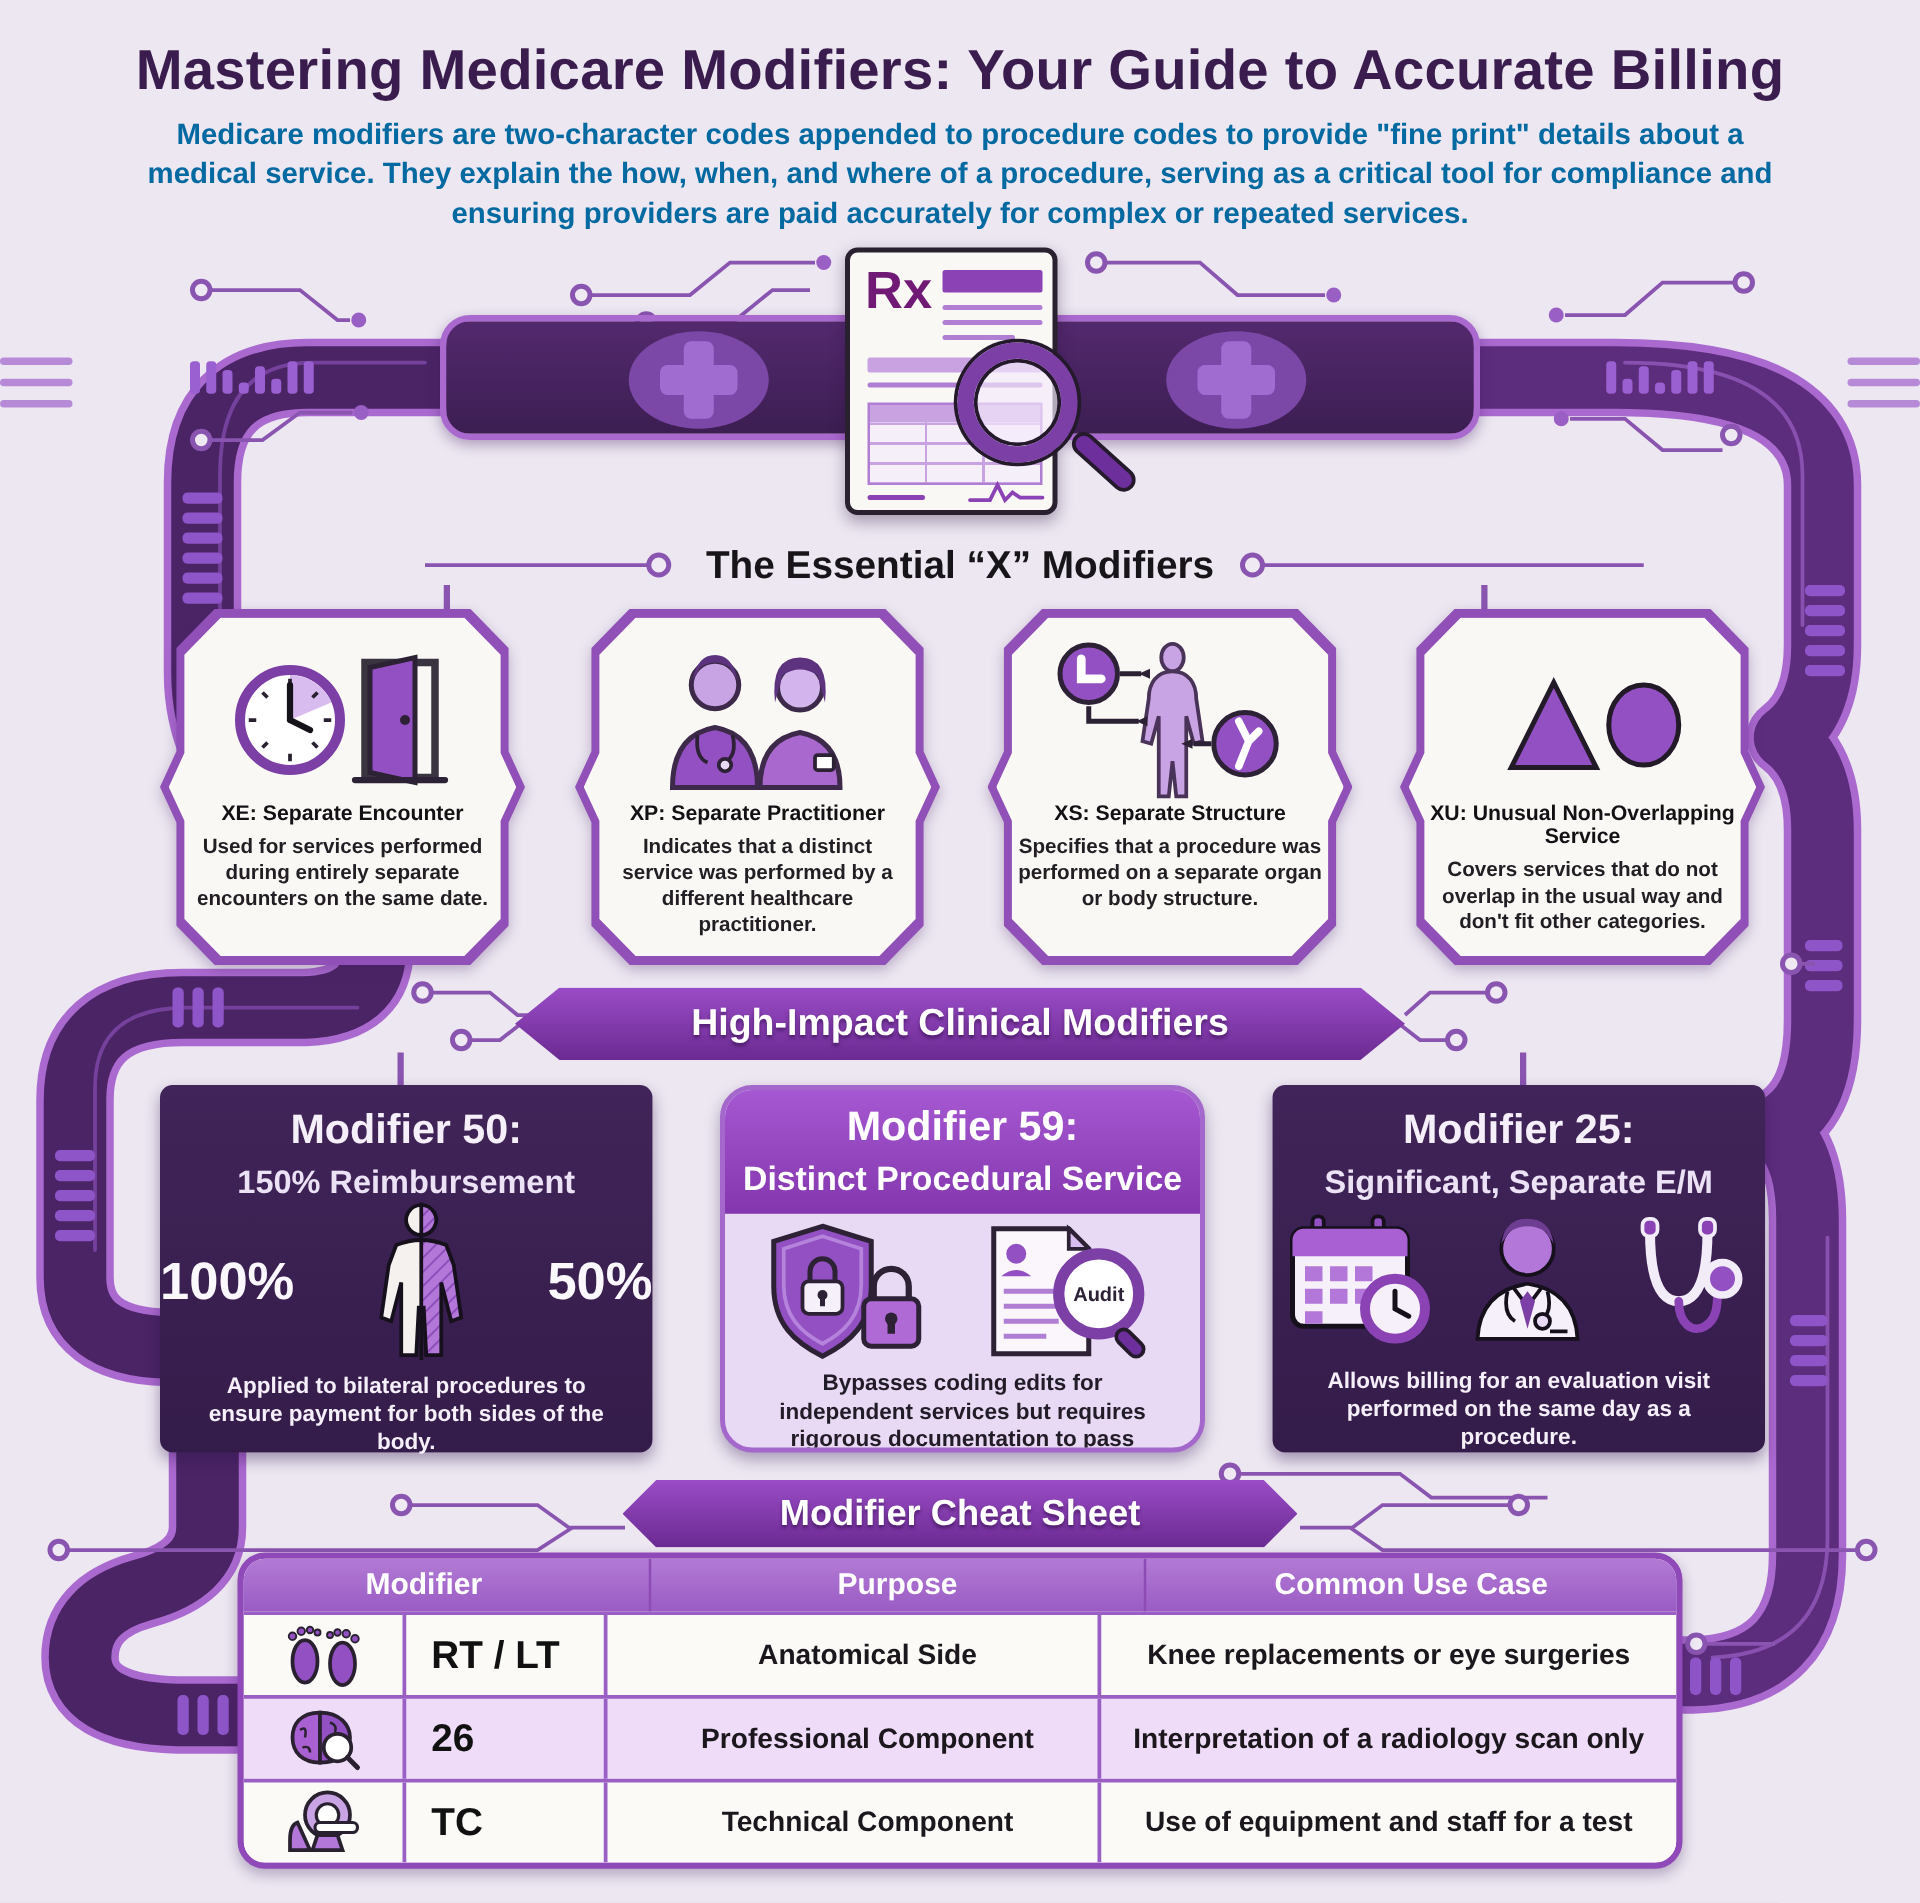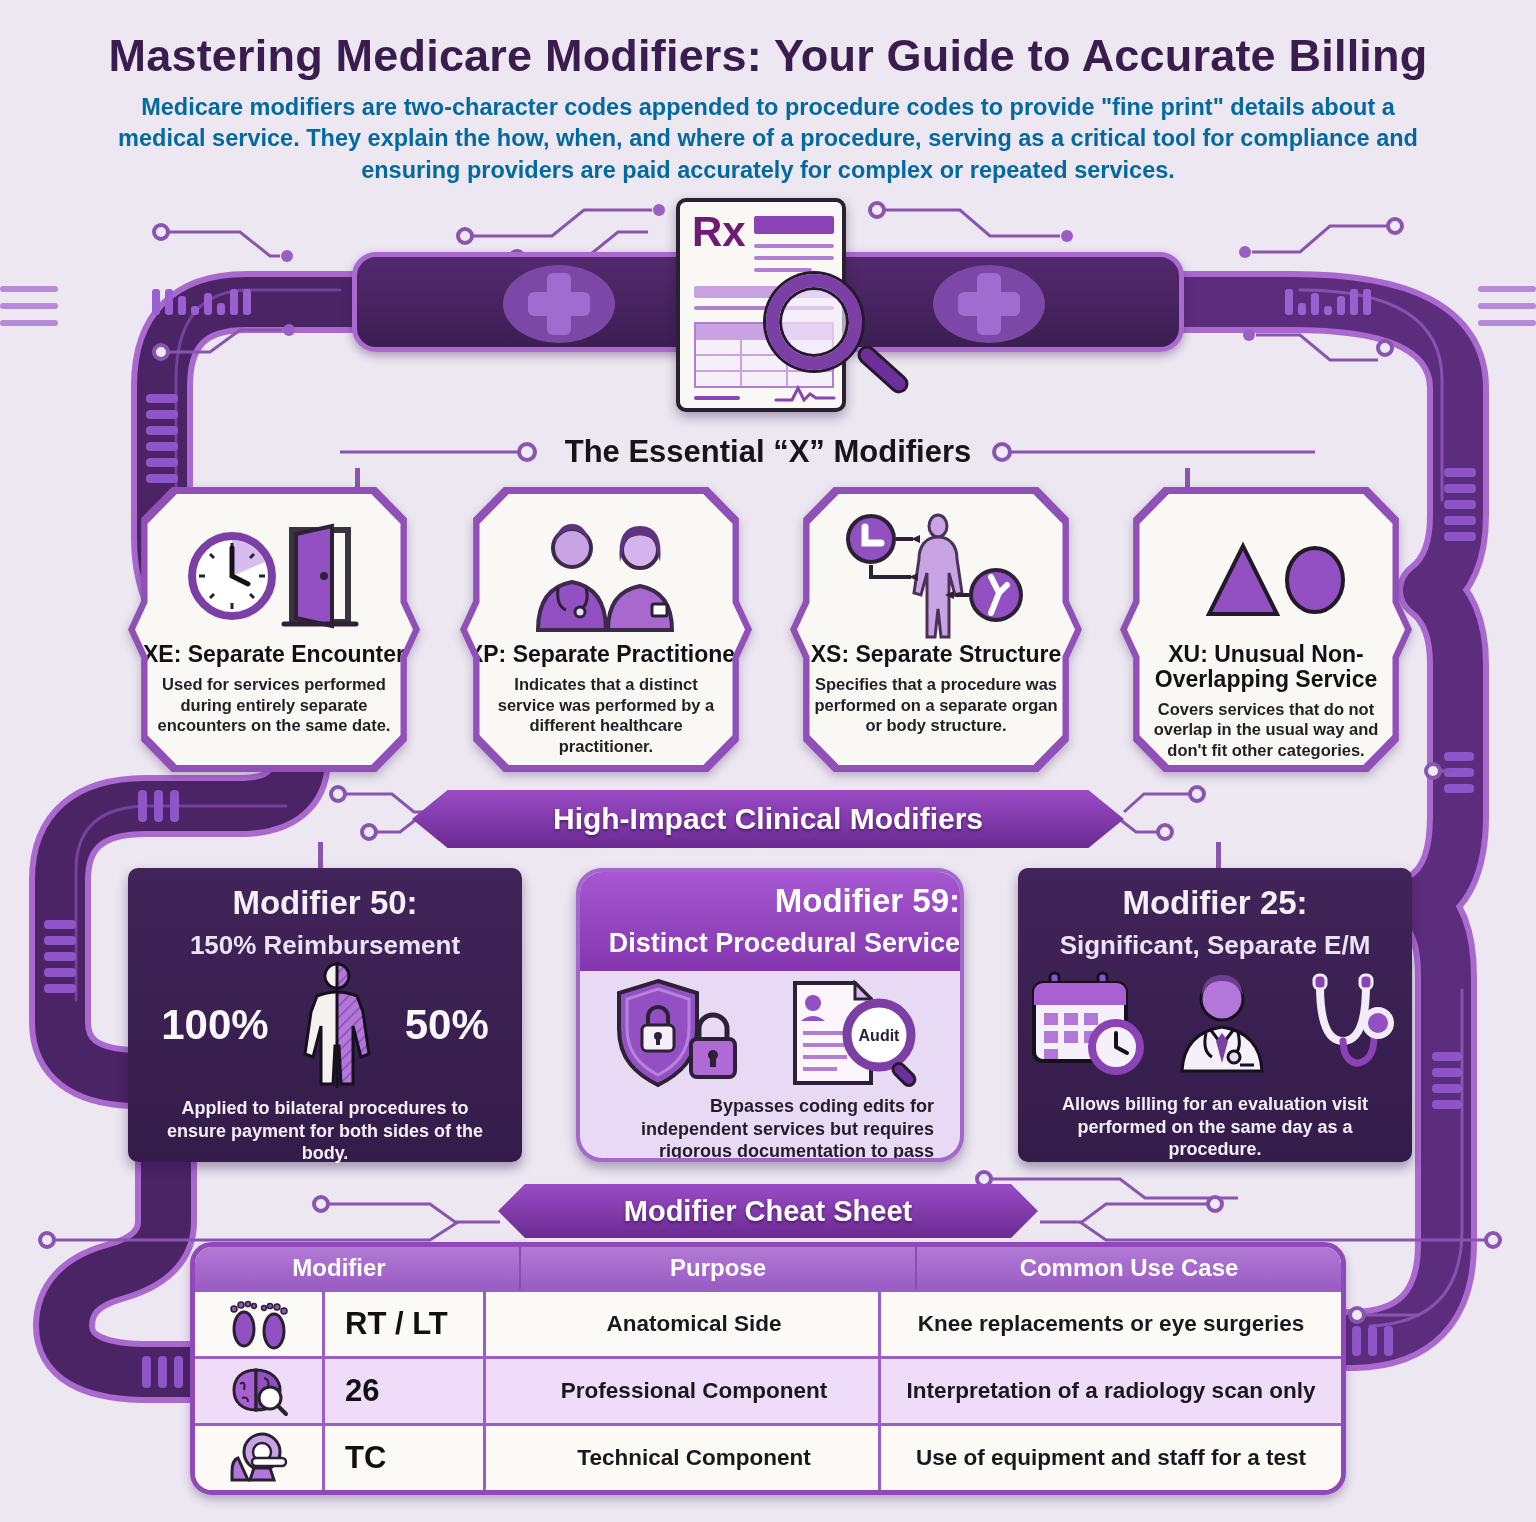--- a/index.html
+++ b/index.html
@@ -47,40 +47,40 @@
   .stub { background:#8a55b0; width:5px; z-index:2; }
 
   
   .xcard { top:487px; width:292px; height:285px; z-index:3; filter:drop-shadow(0 4px 5px rgba(70,30,100,.3)); }
   .xcard .shell { position:absolute; inset:0; background:#9050b8;
     clip-path:polygon(15% 0,85% 0,95.5% 11%,95.5% 40%,100% 50%,95.5% 60%,95.5% 89%,85% 100%,15% 100%,4.5% 89%,4.5% 60%,0 50%,4.5% 40%,4.5% 11%); }
   .xcard .inner { position:absolute; inset:7px; background:#faf8f4;
     clip-path:polygon(15% 0,85% 0,95.5% 11%,95.5% 40%,100% 50%,95.5% 60%,95.5% 89%,85% 100%,15% 100%,4.5% 89%,4.5% 60%,0 50%,4.5% 40%,4.5% 11%);
     display:flex; flex-direction:column; align-items:center; padding-top:18px; }
   .xicon { height:130px; display:flex; align-items:center; justify-content:center; }
-  .xtitle { font-size:23px; font-weight:800; color:#141114; text-align:center; line-height:1.08; width:286px; }
+  .xtitle { font-size:17px; font-weight:800; color:#141114; text-align:center; line-height:1.08; width:286px; }
   .xdesc { margin-top:7px; font-size:16.5px; font-weight:600; color:#221e24; text-align:center; line-height:1.26; width:244px; }
 
   
   .banner { z-index:5; color:#fff; font-weight:700; display:flex; align-items:center; justify-content:center;
     background:linear-gradient(180deg,#9a4cc6,#6b2a92); text-shadow:0 2px 3px rgba(40,10,60,.55);
     clip-path:polygon(5% 0,95% 0,100% 50%,95% 100%,5% 100%,0 50%);text-align:center; }
   .banner.hi { left:412px; top:790px; width:712px; height:58px; font-size:30px; }
   .banner.cheat { left:498px; top:1184px; width:540px; height:54px; font-size:29px; }
 
   
   .mcard-dark { top:868px; height:294px; border-radius:10px; z-index:3; background:linear-gradient(180deg,#412459,#341c4a);
     box-shadow:0 6px 12px rgba(50,20,80,.4); color:#f4eff8; text-align:center; }
   .mtitle { font-size:33px; font-weight:800; margin-top:16px; }
   .msub { font-size:26px; font-weight:800; color:#ece2f5; margin-top:8px; }
   .mdesc { font-size:18px; font-weight:600; line-height:1.25; margin-top:8px; padding:0 30px; }
-  .m50-row { display:flex; align-items:center; justify-content:center; gap:22px; height:128px; }
+  .m50-row { display:flex; align-items:center; justify-content:space-between; gap:22px; height:128px; }
   .pct { font-size:42px; font-weight:800; color:#fbf8fd; }
   .mcard-light { left:576px; top:868px; width:388px; height:294px; border-radius:26px; z-index:3; overflow:hidden;
-    border:4px solid #a468cc; background:#e8daf4; box-shadow:0 6px 12px rgba(50,20,80,.35); text-align:right; }
+    border:4px solid #a468cc; background:#e8daf4; box-shadow:0 6px 12px rgba(50,20,80,.35); text-align:center; }
   .m59-head { background:linear-gradient(180deg,#a658d2,#8336ad); color:#fff; padding:10px 0 12px; }
   .m59-head .mtitle { margin-top:0; }
   .m59-head .msub { color:#fff; font-size:27px; }
   .m59-icons { display:flex; align-items:center; justify-content:center; gap:34px; height:124px; }
   .m59-desc { font-size:18px; font-weight:700; color:#221c28; line-height:1.25; padding:0 26px; }
   .m25-icons { display:flex; align-items:center; justify-content:center; gap:24px; height:124px; }
 
   
   .table { left:190px; top:1242px; width:1156px; border:5px solid #9049b8; border-radius:22px; overflow:hidden;
     background:#fff; z-index:3; box-shadow:0 5px 10px rgba(60,25,90,.3); }

